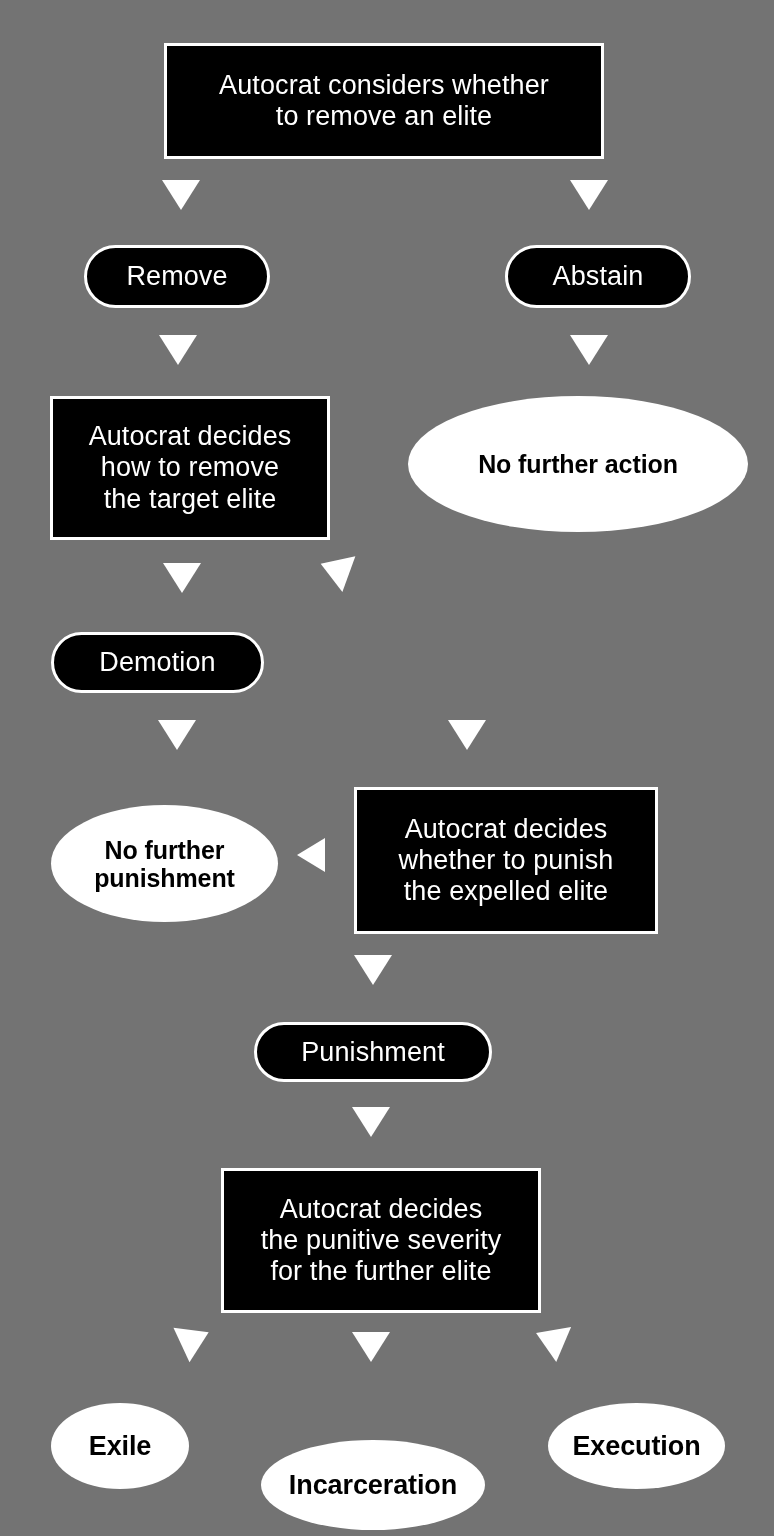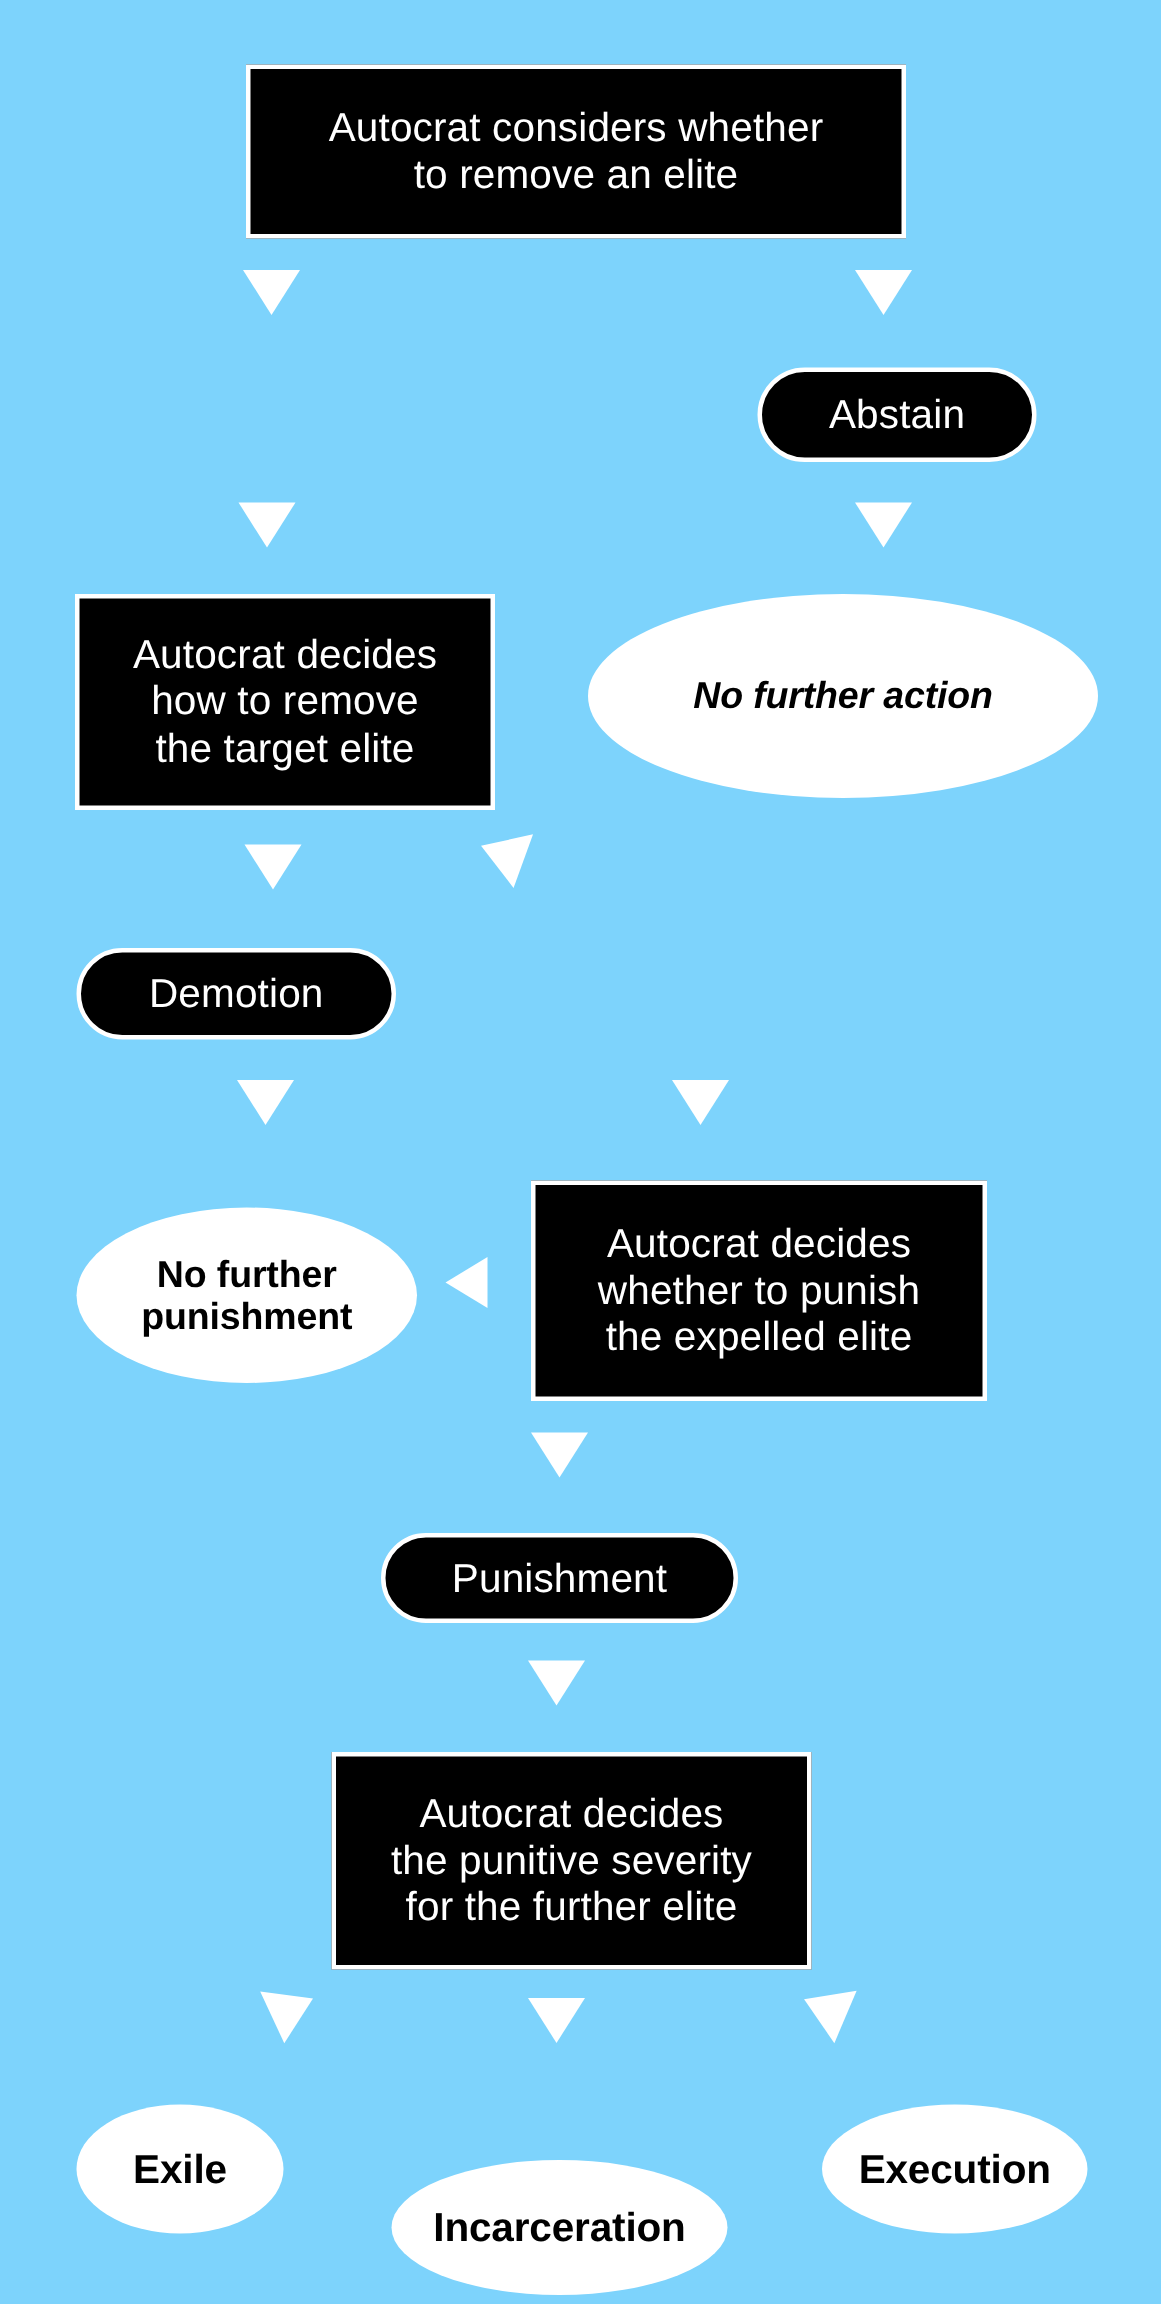--- a/index.html
+++ b/index.html
@@ -1,20 +1,20 @@
 <!DOCTYPE html>
 <html><head>
 <meta charset="utf-8">
 <title>Autocrat Elite Removal Flowchart</title>
 <style>
   html,body{margin:0;padding:0;background:#000;}
   body{width:774px;height:1536px;position:relative;overflow:hidden;
        font-family:"Liberation Sans","DejaVu Sans",sans-serif;
        -webkit-font-smoothing:antialiased;}
-  #stage{position:absolute;left:0;top:0;width:774px;height:1536px;background:#7dd3fc;}
+  #stage{position:absolute;left:0;top:0;width:774px;height:1536px;background:#737373;}
 
   
   .node{position:absolute;display:flex;align-items:center;justify-content:center;
         text-align:center;box-sizing:border-box;}
 
   
   .rect{border:3px solid #ffffff;background:#000000;color:#ffffff;}
   .rect .txt{line-height:1.16;font-weight:400;letter-spacing:.1px;}
 
   
@@ -41,37 +41,40 @@
   <div class="node rect" style="left:164px;top:43px;width:440px;height:116px;">
     <div class="txt" style="font-size:27px;">
       <span>Autocrat considers whether</span><br>
       <span>to remove an elite</span>
     </div>
   </div>
 
   <div class="arrow arrow-down" style="left:162px;top:180px;"></div>
   <div class="arrow arrow-down" style="left:570px;top:180px;"></div>
 
+  <div class="node pill" style="left:84px;top:245px;width:186px;height:63px;">
+    <div class="txt" style="font-size:27px;">Remove</div>
+  </div>
 
   <div class="node pill" style="left:505px;top:245px;width:186px;height:63px;">
     <div class="txt" style="font-size:27px;">Abstain</div>
   </div>
 
   <div class="arrow arrow-down" style="left:159px;top:335px;"></div>
   <div class="arrow arrow-down" style="left:570px;top:335px;"></div>
 
   <div class="node rect" style="left:50px;top:396px;width:280px;height:144px;">
     <div class="txt" style="font-size:27px;">
       <span>Autocrat decides</span><br>
       <span>how to remove</span><br>
       <span>the target elite</span>
     </div>
   </div>
 
-  <div class="node ellipse" style="left:392px;top:396px;width:340px;height:136px;font-style:italic;">
+  <div class="node ellipse" style="left:408px;top:396px;width:340px;height:136px;">
     <div class="txt" style="font-size:25px;">
       <span>No further action</span><br>
     </div>
   </div>
 
   <div class="arrow arrow-down" style="left:163px;top:563px;"></div>
 
   <div class="arrow arrow-down arrow-rot" style="left:320px;top:560px;transform:rotate(110deg);"></div>
 
   <div class="node pill" style="left:51px;top:632px;width:213px;height:61px;">

